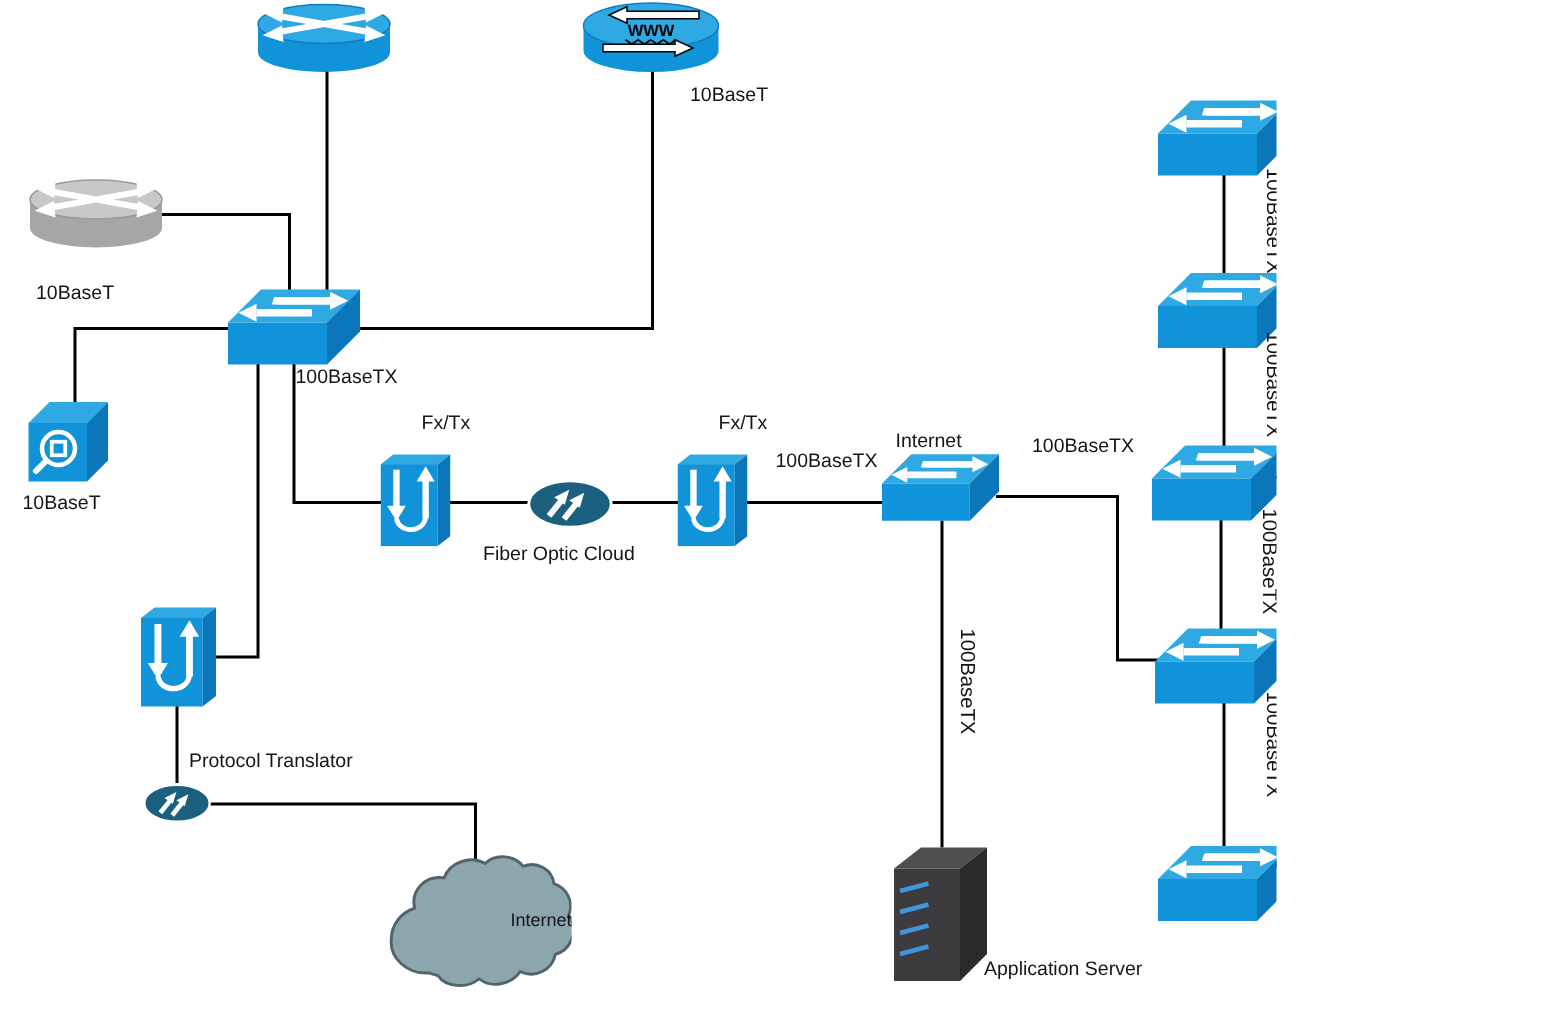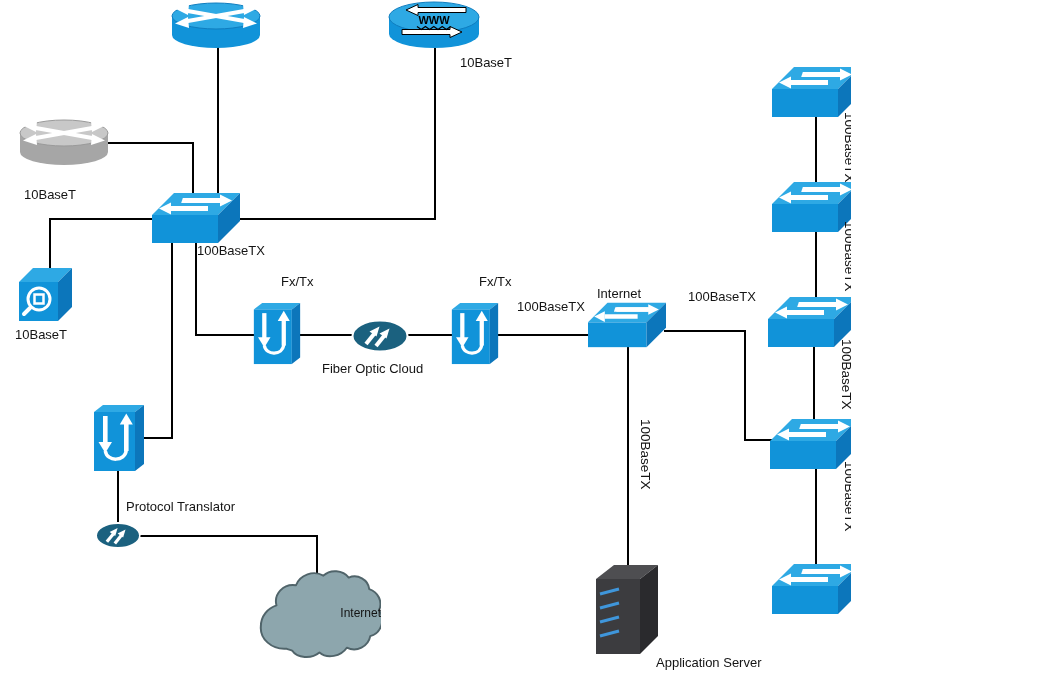--- a/index.html
+++ b/index.html
@@ -321,21 +321,21 @@
   <div class="lbl" style="left:24px;top:188px">10BaseT</div>
   <div class="lbl" style="left:15px;top:328px">10BaseT</div>
   <div class="lbl" style="left:197px;top:244px">100BaseTX</div>
   <div class="lbl" style="left:281px;top:275px">Fx/Tx</div>
   <div class="lbl" style="left:479px;top:275px">Fx/Tx</div>
   <div class="lbl" style="left:322px;top:362px">Fiber Optic Cloud</div>
   <div class="lbl" style="left:517px;top:300px">100BaseTX</div>
   <div class="lbl" style="left:597px;top:287px">Internet</div>
   <div class="lbl" style="left:688px;top:290px">100BaseTX</div>
   <div class="lbl" style="left:126px;top:500px">Protocol Translator</div>
-  <div class="lbl" style="left:656px;top:656px">Application Server</div>
+  <div class="lbl" style="left:656px;top:639px">Application Server</div>
 
   <div class="lbl cloud-lbl" style="left:254px;top:607px;width:127px">Internet</div>
   <div class="lbl cloud-lbl" style="left:903px;top:309px;width:140px">Cloud</div>
 
   <div class="lbl rot" style="left:841px;top:112px">100BaseTX</div>
   <div class="lbl rot" style="left:841px;top:221px">100BaseTX</div>
   <div class="lbl rot" style="left:838px;top:339px">100BaseTX</div>
   <div class="lbl rot" style="left:841px;top:461px">100BaseTX</div>
   <div class="lbl rot" style="left:637px;top:419px">100BaseTX</div>
 

